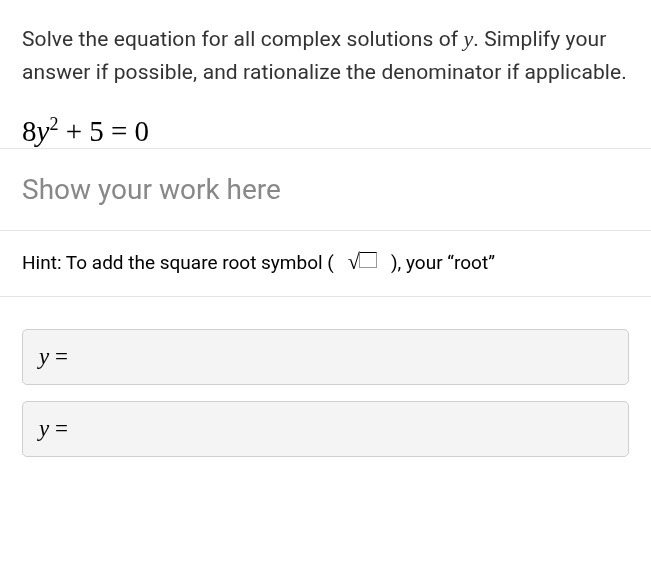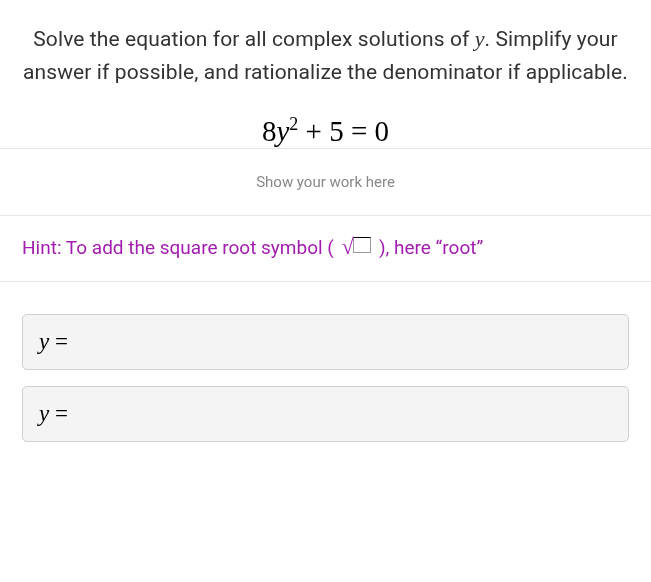--- a/index.html
+++ b/index.html
@@ -1,15 +1,15 @@
 <!DOCTYPE html>
 <html><head>
 <meta charset="utf-8">
 <style>
-  * { box-sizing: border-box; margin: 0; padding: 0; text-align: center; }
+  * { box-sizing: border-box; margin: 0; padding: 0; }
   body {
     width: 651px;
     height: 582px;
     background: #ffffff;
     font-family: -apple-system, BlinkMacSystemFont, "Segoe UI", Roboto, sans-serif;
     color: #333333;
     padding: 22px 22px 0 22px;
     overflow: hidden;
   }
   .instructions {
@@ -30,32 +30,32 @@
     color: #000;
   }
   .equation .var { font-style: italic; }
   .equation sup { font-size: 18px; vertical-align: super; line-height: 0; }
   .divider {
     border: none;
     border-top: 1px solid #e5e5e5;
     margin: 0 -22px;
   }
   .work-area {
-    font-size: 15px;
+    font-size: 28px;
     color: #888888;
     padding: 24px 0 24px 0;
   }
   .hint-row {
     font-size: 19px;
-    color: #a21caf;
+    color: #000000;
     padding: 20px 0 22px 0;
     display: flex;
     align-items: center;
     flex-wrap: wrap;
-    gap: 6px;
+    gap: 12px;
   }
   .sqrt-symbol {
     display: inline-flex;
     align-items: center;
     font-family: "Times New Roman", Georgia, serif;
     font-size: 20px;
     position: relative;
     margin: 0 2px;
   }
   .sqrt-symbol .radical {
@@ -120,21 +120,21 @@
 <div class="work-area">Show your work here</div>
 
 <hr class="divider">
 
 <div class="hint-row">
   <span>Hint: To add the square root symbol (</span>
   <span class="sqrt-symbol">
     <span class="radical">√</span>
       <span class="radicand-box"></span>
   </span>
-  <span>), here “root”</span>
+  <span>), your “root”</span>
 </div>
 
 <hr class="divider">
 
 <div class="answers">
 
   <div class="answer-input">
     <span class="prefix"><span class="var">y</span><span> =</span></span>
     <input type="text" value="" style="">
   </div>

